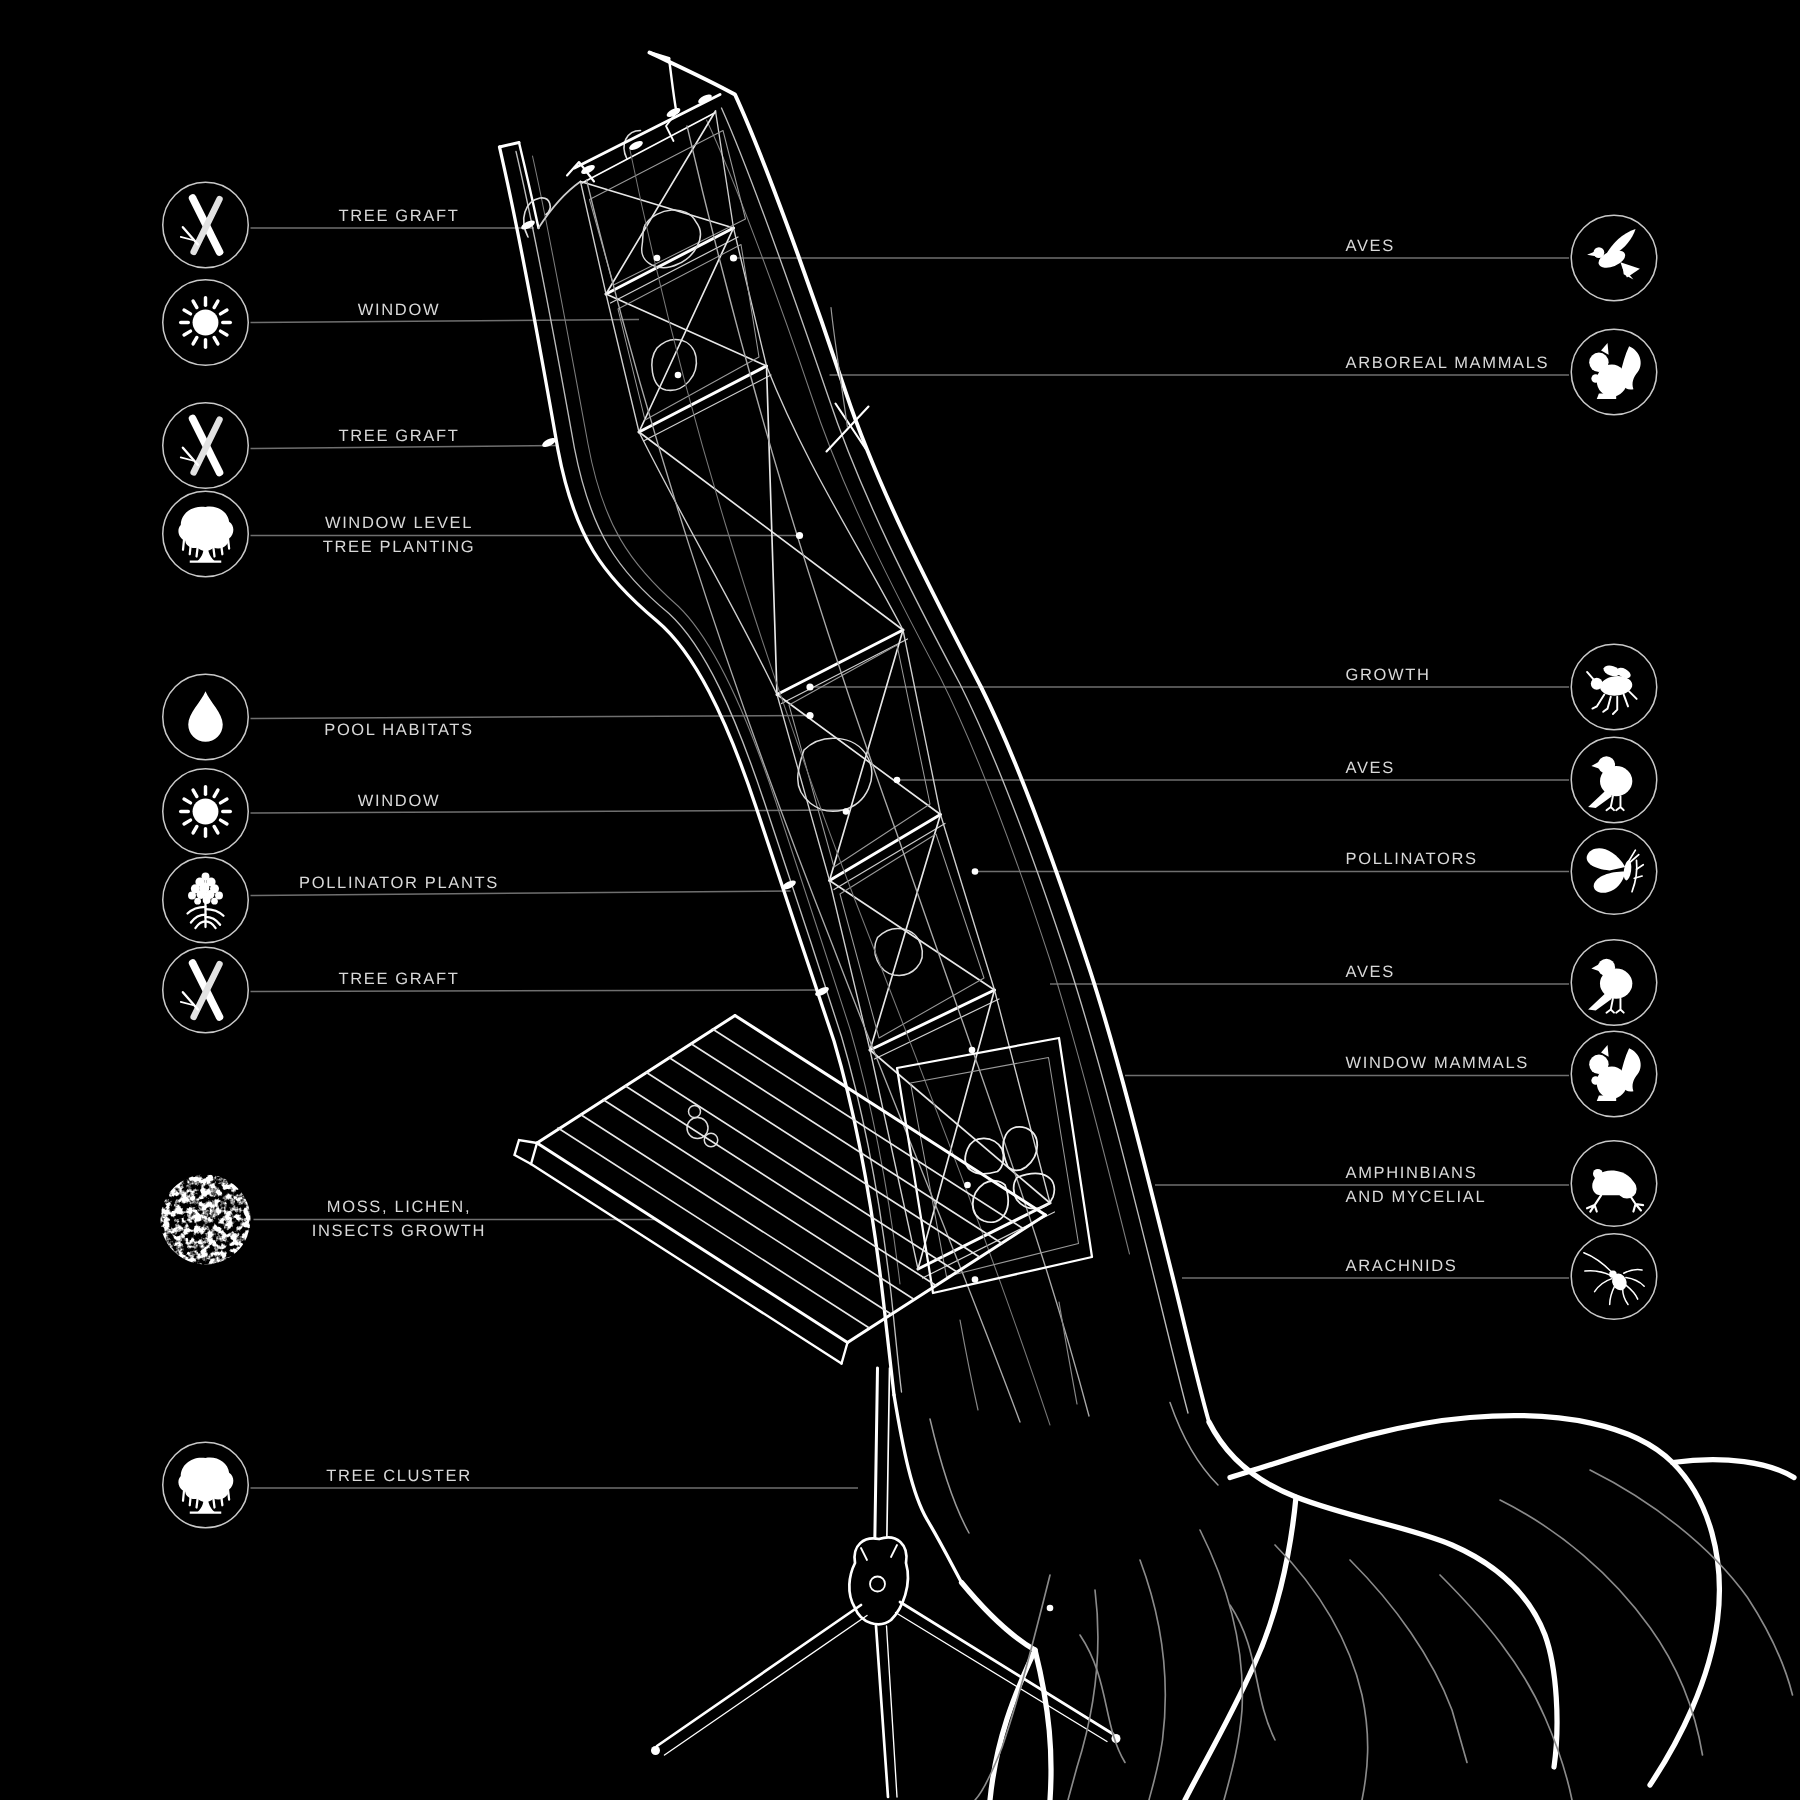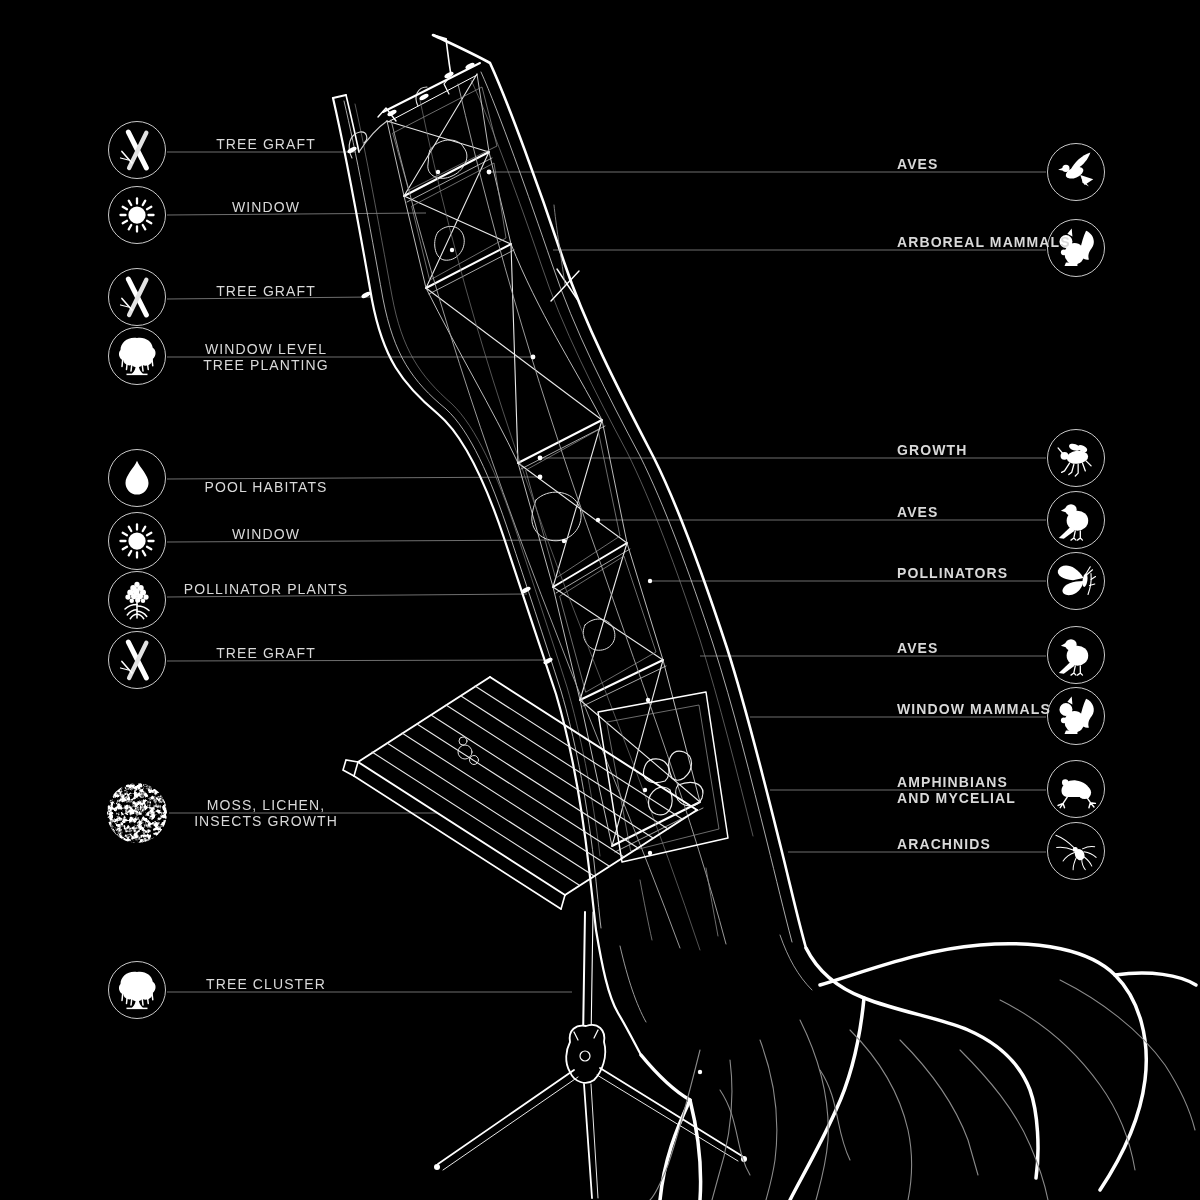--- a/index.html
+++ b/index.html
@@ -4,24 +4,24 @@
 <style>
   html,body{margin:0;padding:0;background:#000;}
   .stage{position:relative;width:1200px;height:1200px;background:#000;overflow:hidden;
          font-family:"Liberation Sans",sans-serif;}
   .art{position:absolute;left:0;top:0;width:1200px;height:1200px;}
   .callout{position:absolute;left:0;top:0;width:0;height:0;}
   .ic{position:absolute;width:58px;height:58px;border:1.4px solid #c9c9c9;border-radius:50%;
       background:#000;display:flex;align-items:center;justify-content:center;box-sizing:border-box;}
   .ic svg{display:block;}
   .ic.noring{border:none;width:64px;height:64px;}
-  .lbl{position:absolute;font-size:14px;letter-spacing:1.1px;line-height:16px;color:#d9d9d9;
+  .lbl{position:absolute;font-size:11px;letter-spacing:1.1px;line-height:16px;color:#d9d9d9;
        white-space:nowrap;}
   .lbl.left{left:166px;width:200px;text-align:center;}
-  .lbl.right{left:897px;width:170px;text-align:left;font-weight:bold;}
+  .lbl.right{left:897px;width:170px;text-align:left;}
   .defs-hidden{position:absolute;width:0;height:0;overflow:hidden;}
 </style>
 </head>
 <body>
 
 <div class="stage">
 
 <svg class="defs-hidden" aria-hidden="true">
   <defs>
     <filter id="mossF" x="-20%" y="-20%" width="140%" height="140%">

